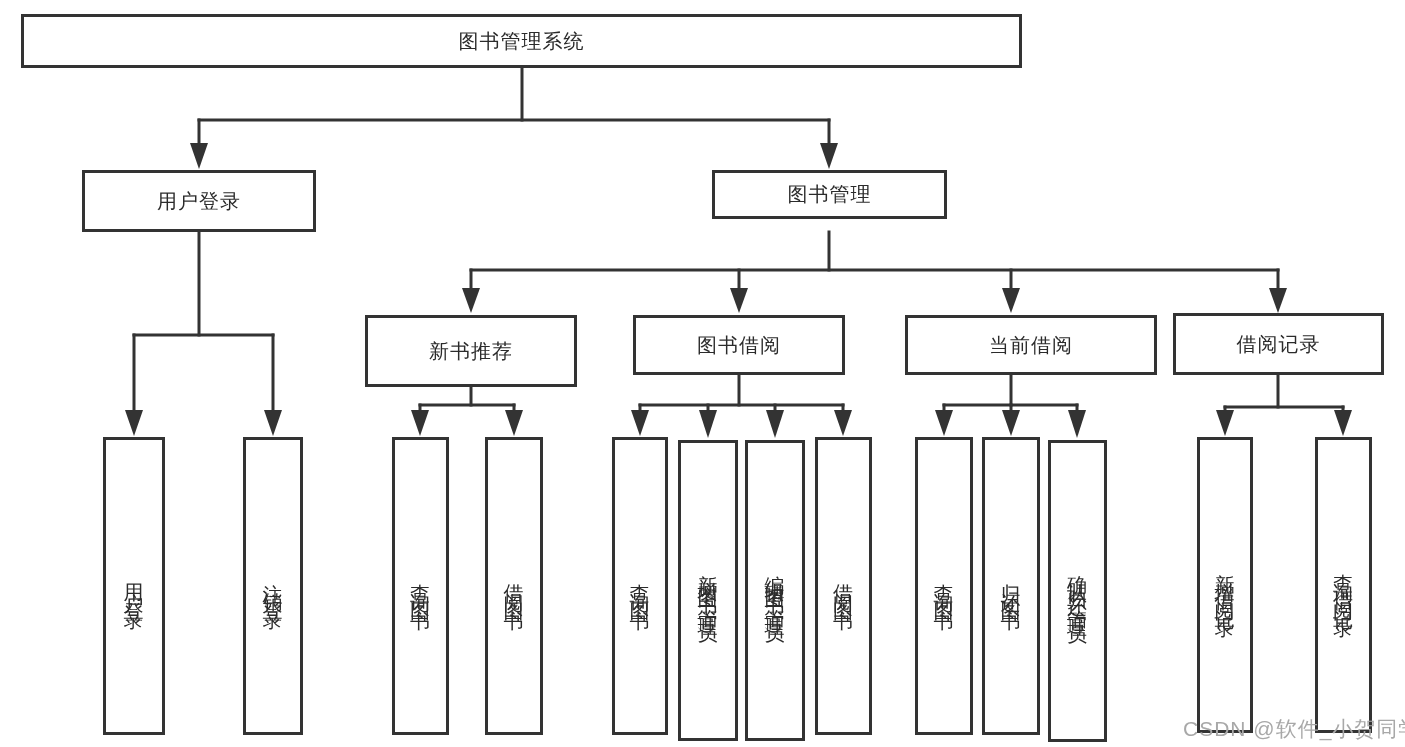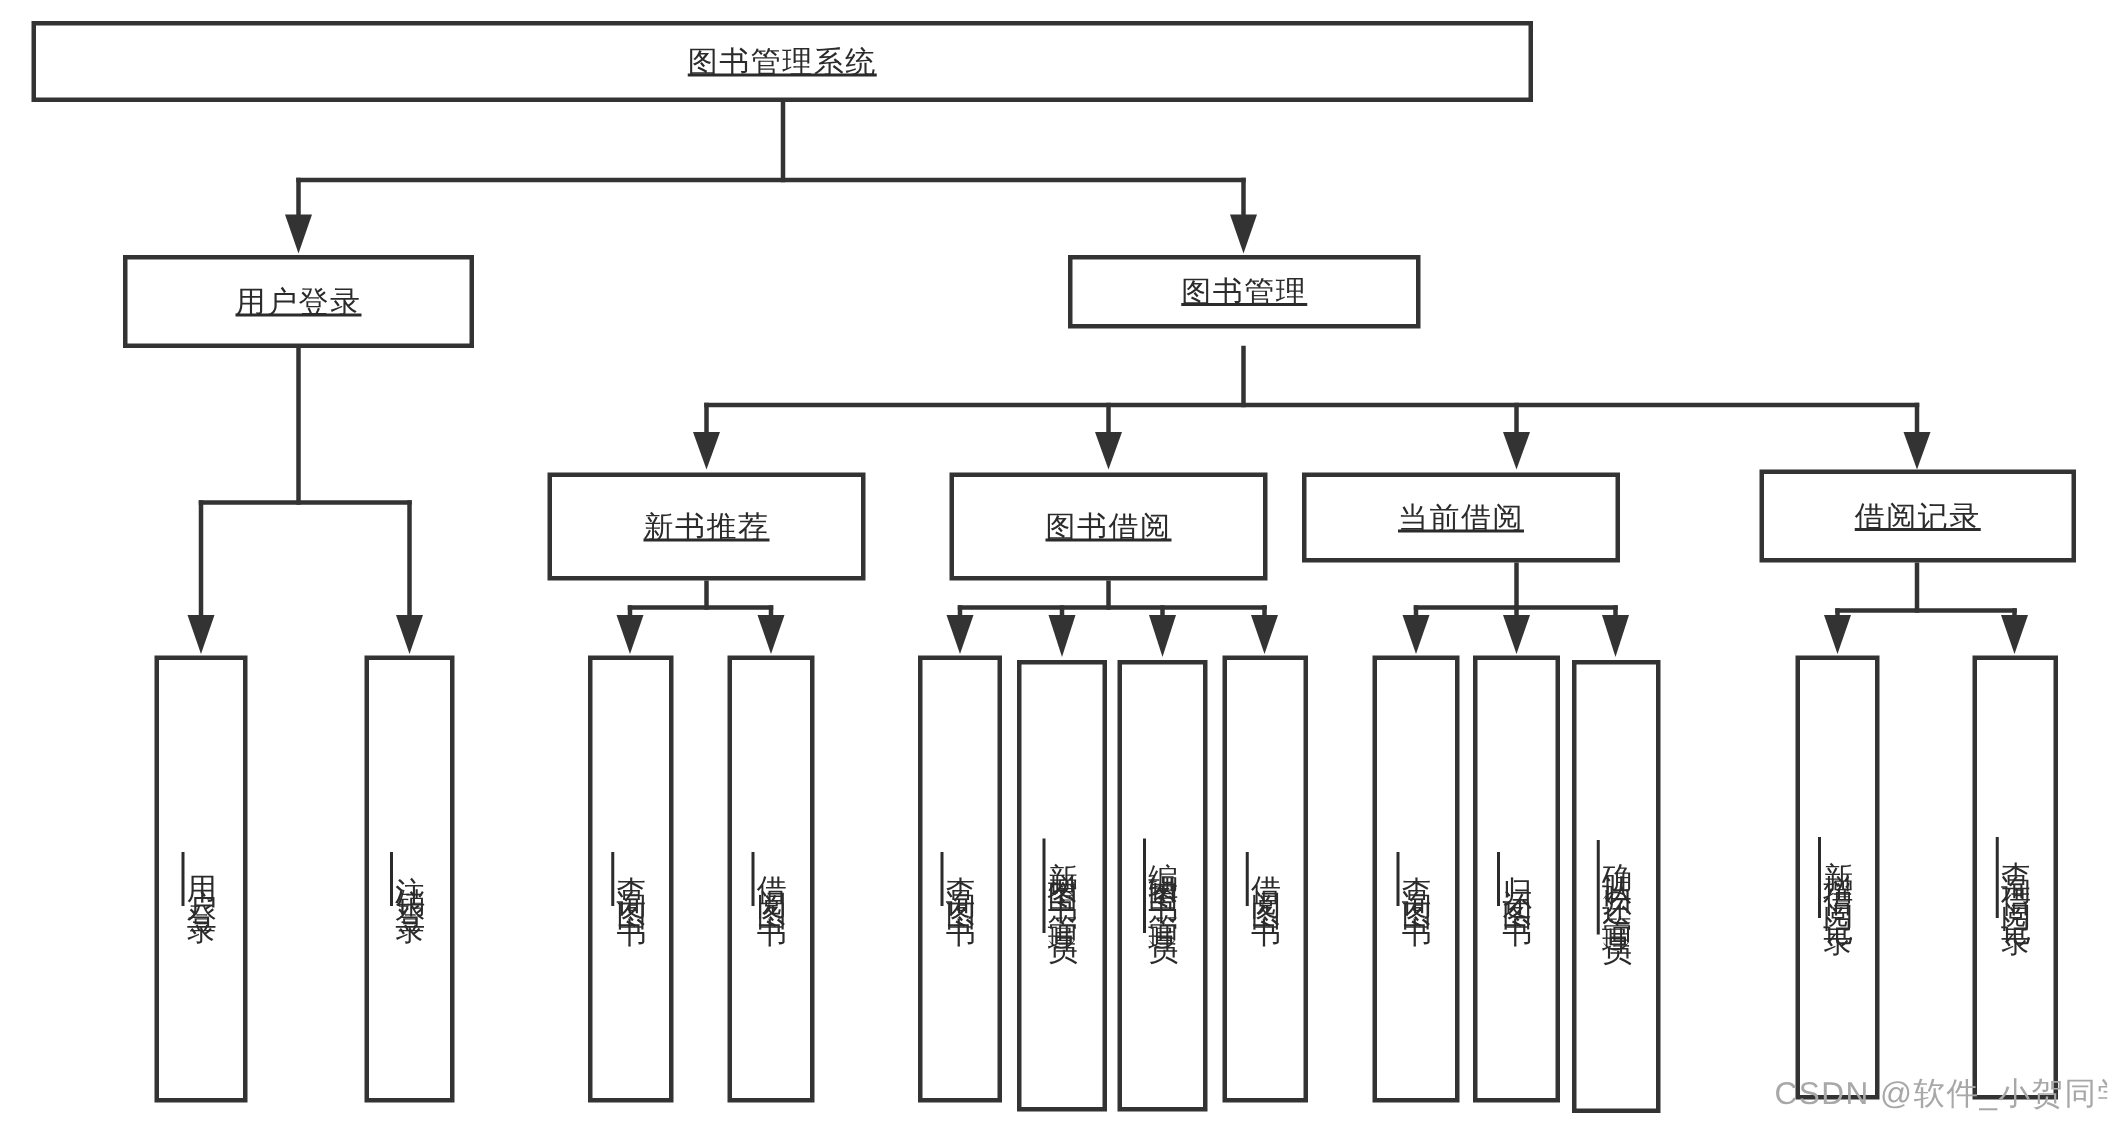--- a/index.html
+++ b/index.html
@@ -16,21 +16,20 @@
   }
   .node {
     position:absolute;
     background:#ffffff;
     border:3px solid #333333;
     box-sizing:border-box;
     display:flex; align-items:center; justify-content:center;
     color:#2b2b2b;
     font-size:20px;
     z-index:2;
-    text-decoration:underline;
   }
   .node.h span { letter-spacing:1px; white-space:nowrap; }
   .vtext {
     writing-mode:vertical-rl;
     letter-spacing:9px;
     line-height:1;
     white-space:nowrap;
   }
   .vtext.tight { letter-spacing:7px; }
   .watermark {
@@ -133,24 +132,24 @@
   <div class="node h" style="left:82px; top:170px; width:234px; height:62px">
     <span>用户登录</span>
   </div>
   <div class="node h" style="left:712px; top:170px; width:235px; height:49px">
     <span>图书管理</span>
   </div>
 
   <div class="node h" style="left:365px; top:315px; width:212px; height:72px">
     <span>新书推荐</span>
   </div>
-  <div class="node h" style="left:633px; top:315px; width:212px; height:72px">
+  <div class="node h" style="left:633px; top:315px; width:212px; height:60px">
     <span>图书借阅</span>
   </div>
-  <div class="node h" style="left:868px; top:315px; width:212px; height:60px">
+  <div class="node h" style="left:905px; top:315px; width:252px; height:60px">
     <span>当前借阅</span>
   </div>
   <div class="node h" style="left:1173px; top:313px; width:211px; height:62px">
     <span>借阅记录</span>
   </div>
 
   <div class="node v" style="left:103px; top:437px; width:62px; height:298px">
     <span class="vtext">用户登录</span>
   </div>
   <div class="node v" style="left:243px; top:437px; width:60px; height:298px">

